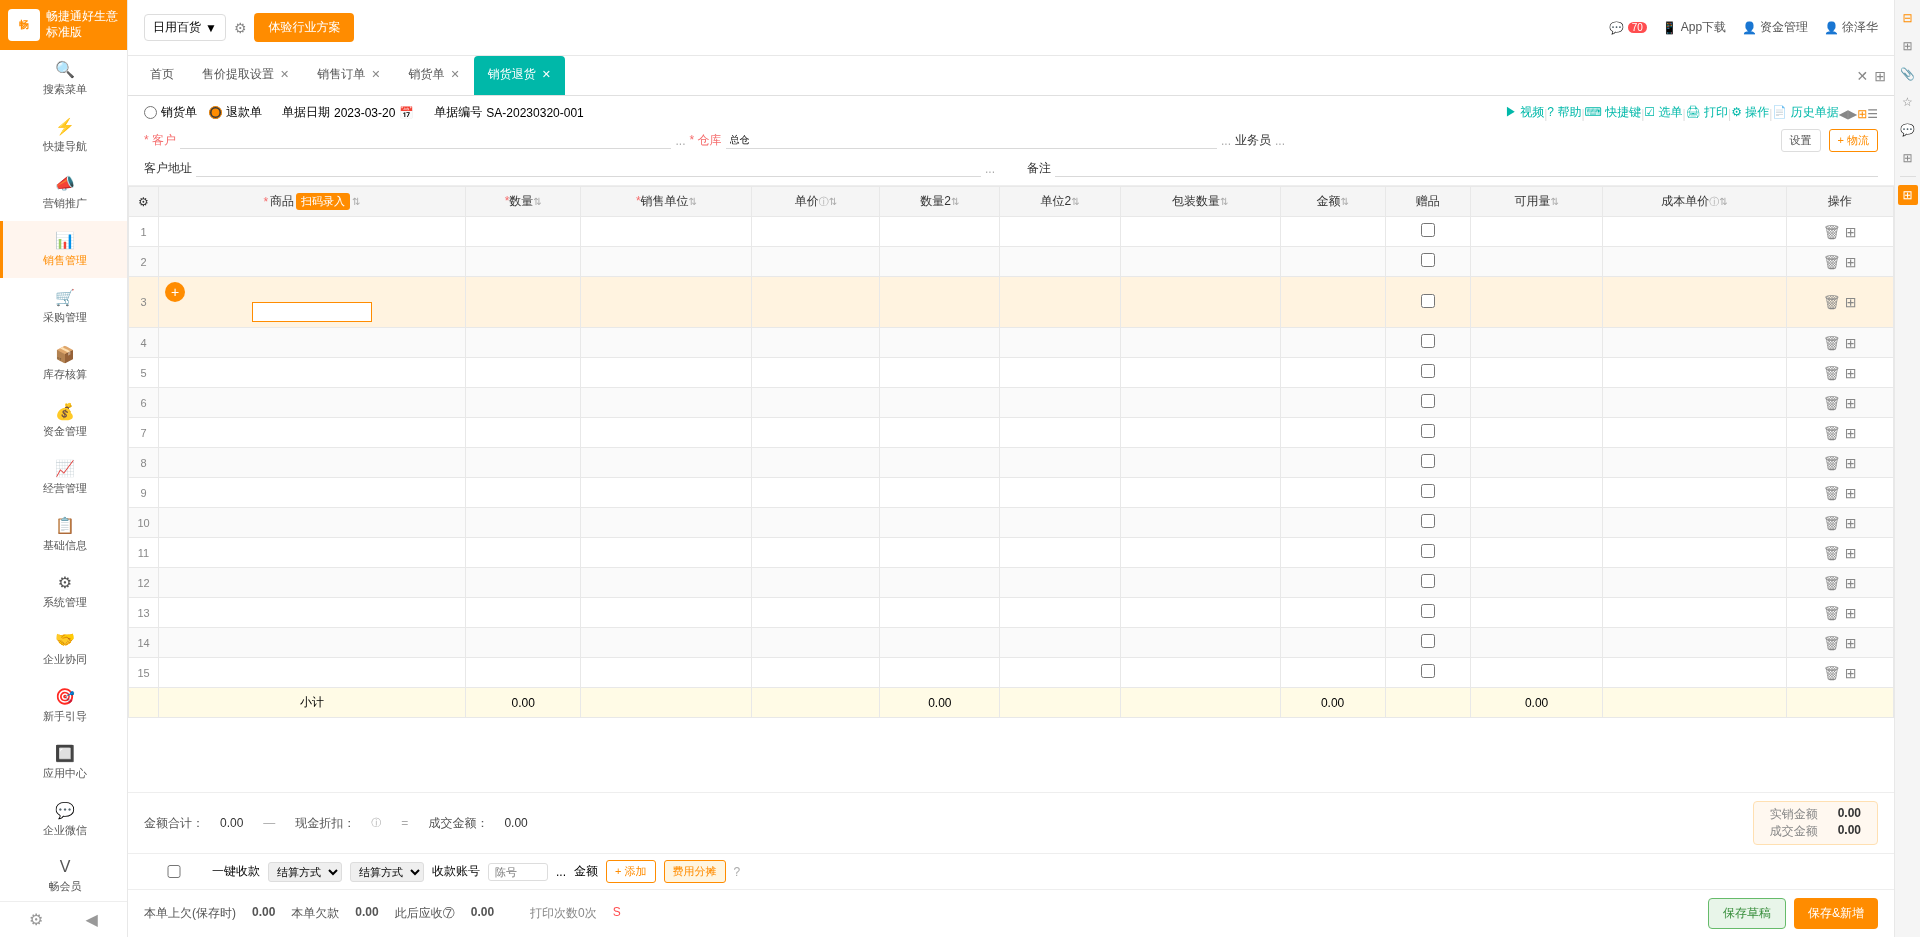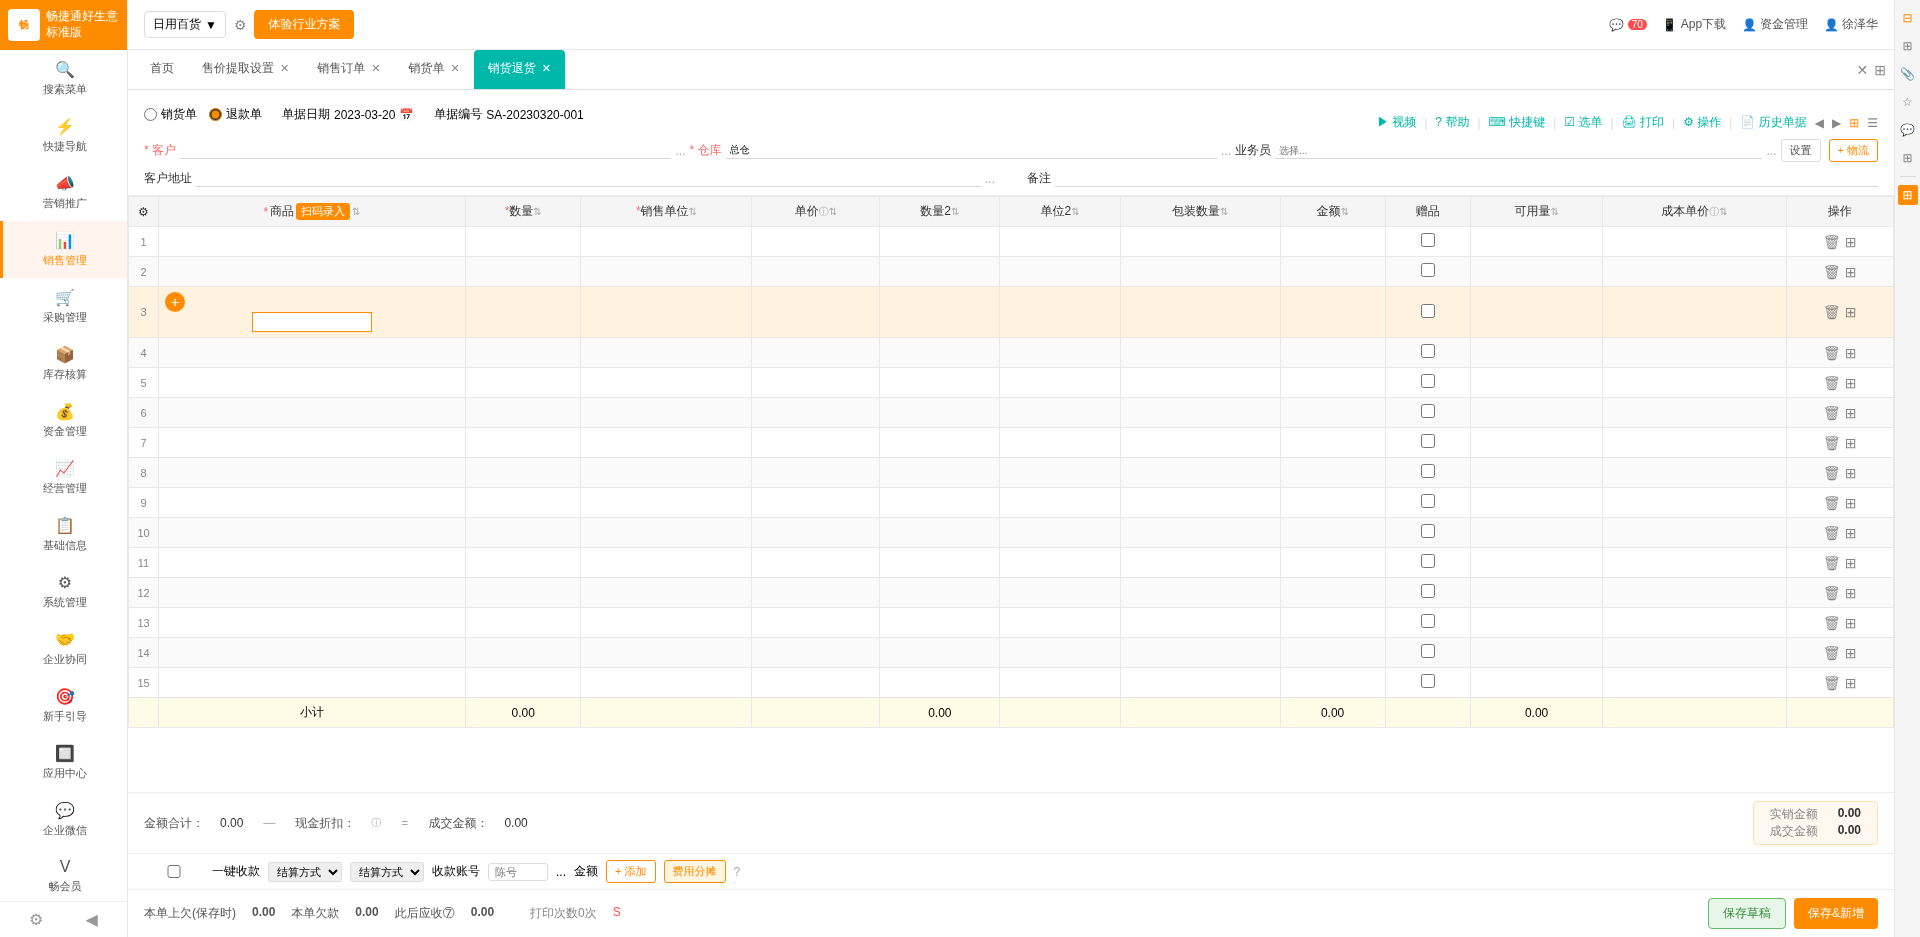--- a/index.html
+++ b/index.html
@@ -15,21 +15,21 @@
     .sidebar-item.active { background: #fff5ee; color: #ff8c00; border-left: 3px solid #ff8c00; }
     .sidebar-item .si-icon { font-size: 16px; }
     .sidebar-item .si-label { font-size: 11px; text-align: center; }
     .sidebar-bottom { display: flex; align-items: center; justify-content: space-around; padding: 8px; border-top: 1px solid #eee; }
     .sidebar-bottom-btn { color: #999; font-size: 16px; cursor: pointer; }
 
     
     .main { flex: 1; display: flex; flex-direction: column; overflow: hidden; }
 
     
-    .top-header { height: 50px; background: #fff; display: flex; align-items: center; justify-content: space-between; padding: 0 16px; border-bottom: 1px solid #e8e8e8; flex-shrink: 0; }
+    .top-header { height: 56px; background: #fff; display: flex; align-items: center; justify-content: space-between; padding: 0 16px; border-bottom: 1px solid #e8e8e8; flex-shrink: 0; }
     .top-header-left { display: flex; align-items: center; gap: 8px; }
     .top-select { display: flex; align-items: center; gap: 4px; border: 1px solid #ddd; border-radius: 4px; padding: 4px 8px; background: #fff; cursor: pointer; }
     .top-btn-orange { background: #ff8c00; color: #fff; border: none; border-radius: 4px; padding: 6px 14px; cursor: pointer; font-size: 12px; }
     .top-header-right { display: flex; align-items: center; gap: 16px; color: #555; font-size: 12px; }
     .top-header-right .icon-btn { display: flex; align-items: center; gap: 3px; cursor: pointer; color: #555; }
 
     
     .tabs-bar { display: flex; align-items: center; background: #fff; border-bottom: 1px solid #e0e0e0; flex-shrink: 0; padding: 0 8px; }
     .tab-item { padding: 10px 14px; cursor: pointer; color: #555; border-bottom: 2px solid transparent; display: flex; align-items: center; gap: 4px; white-space: nowrap; font-size: 13px; }
     .tab-item.active { color: #fff; background: #00b8a9; border-radius: 4px 4px 0 0; border-bottom: 2px solid #00b8a9; }
@@ -42,21 +42,21 @@
     .content-area { flex: 1; background: #fff; display: flex; flex-direction: column; overflow: hidden; }
 
     
     .form-header { padding: 8px 16px; border-bottom: 1px solid #eee; display: flex; flex-direction: column; gap: 8px; flex-shrink: 0; }
     .form-header-row1 { display: flex; align-items: center; gap: 20px; }
     .form-header-row1 .radio-group { display: flex; gap: 12px; align-items: center; }
     .form-header-row1 .radio-label { display: flex; align-items: center; gap: 4px; cursor: pointer; }
     .form-header-row1 .radio-label input { accent-color: #ff8c00; }
     .form-date { display: flex; align-items: center; gap: 4px; }
     .form-num { display: flex; align-items: center; gap: 4px; }
-    .form-actions-top { margin-left: auto; display: flex; align-items: center; gap: 8px; font-size: 12px; color: #555; margin-top: 16px; }
+    .form-actions-top { margin-left: auto; display: flex; align-items: flex-end; gap: 0; font-size: 12px; color: #555; }
     .form-actions-top span { cursor: pointer; color: #00b8a9; }
     .form-actions-top .sep { color: #ddd; }
 
     .form-header-row2 { display: flex; align-items: center; gap: 4px; }
     .form-field { display: flex; align-items: center; gap: 4px; flex: 1; }
     .form-field label { color: #f56c6c; white-space: nowrap; }
     .form-field label.optional { color: #333; }
     .form-input { flex: 1; border: none; border-bottom: 1px solid #d9d9d9; outline: none; padding: 2px 4px; background: transparent; font-size: 10px; }
     .form-dots { color: #aaa; cursor: pointer; }
     .form-field-right { margin-left: auto; display: flex; gap: 8px; }
@@ -308,21 +308,20 @@
           <input class="form-input" type="text" style="">
           <span class="form-dots">...</span>
         </div>
         <div class="form-field">
           <label>* <span>仓库</span></label>
           <input class="form-input" type="text" value="总仓" style="">
           <span class="form-dots">...</span>
         </div>
         <div class="form-field">
           <label class="optional">业务员</label>
-          <input class="form-input" type="text" placeholder="选择..." style="">
           <span class="form-dots">...</span>
         </div>
         <div class="form-field-right">
           <button class="form-btn-set">设置</button>
           <button class="form-btn-add">+ 物流</button>
         </div>
       </div>
 
       <div class="form-header-row3">
         <div class="form-field">

